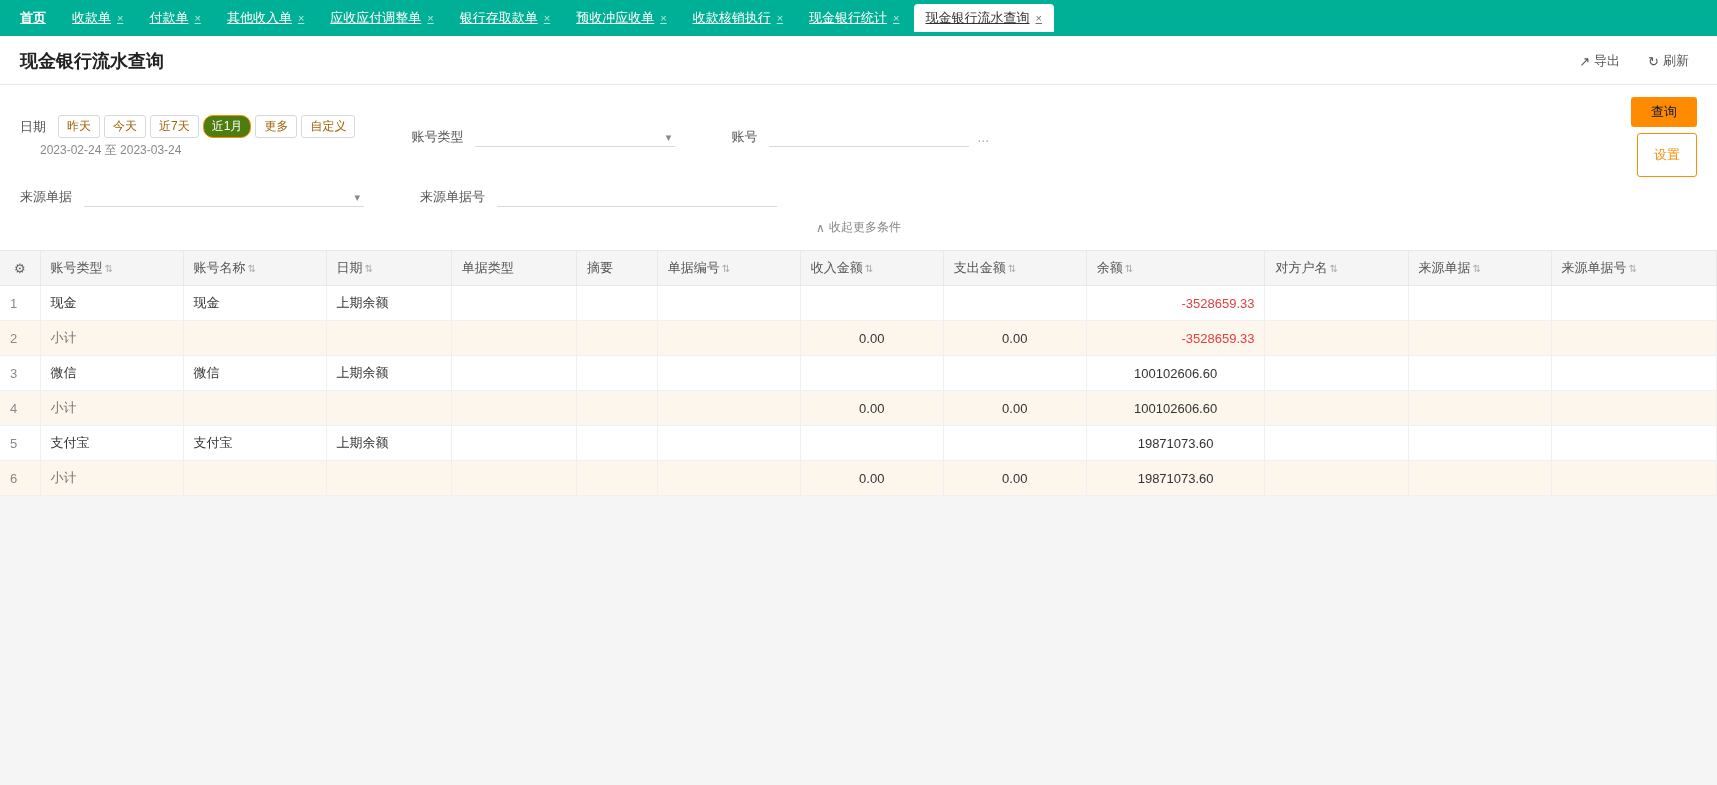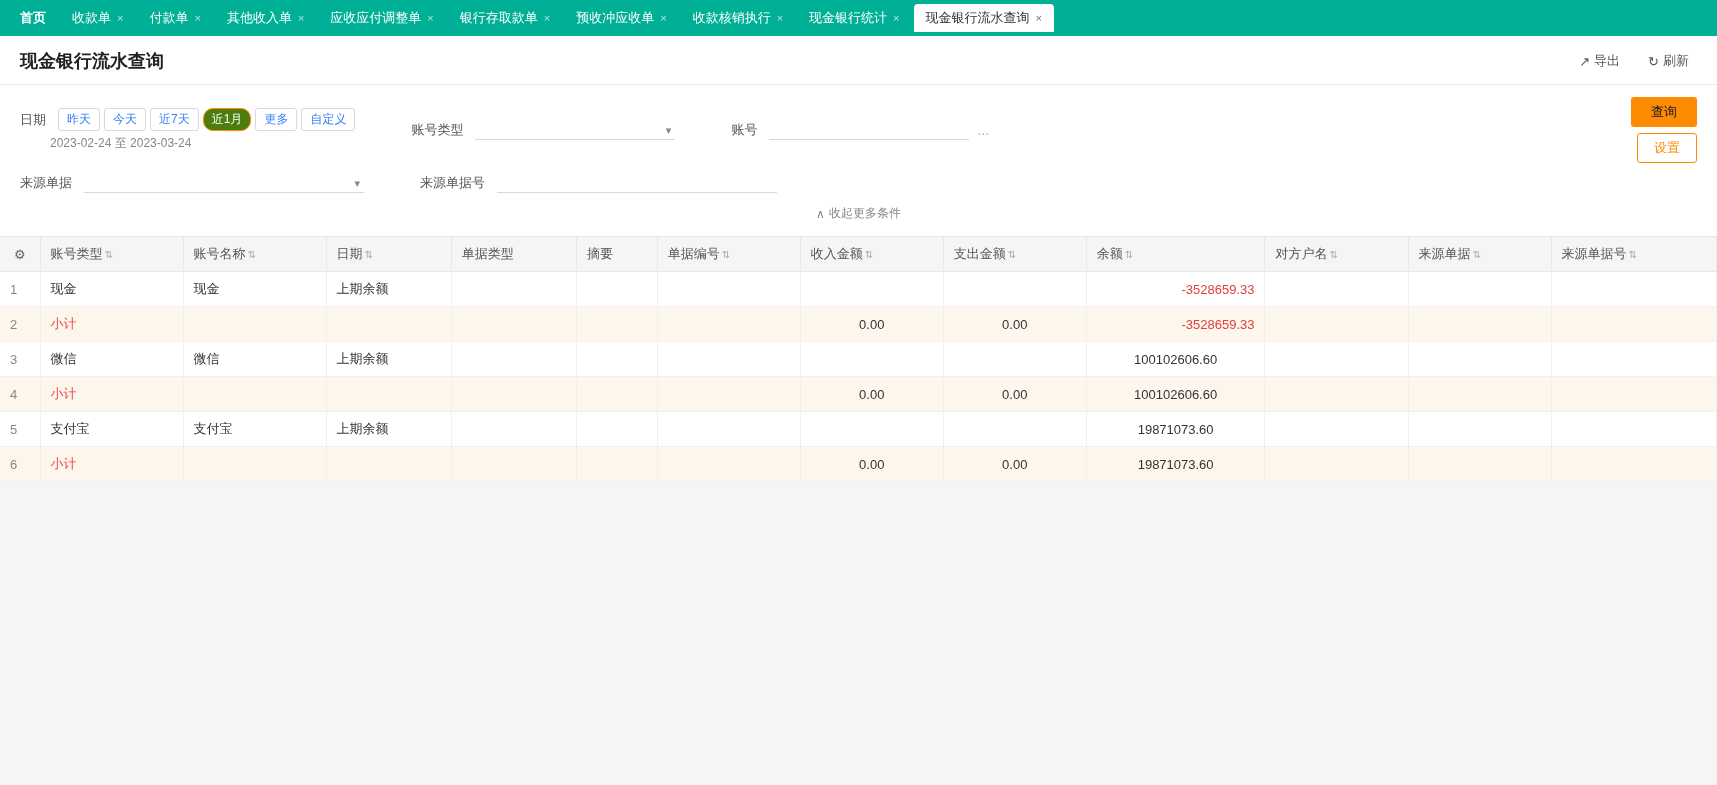--- a/index.html
+++ b/index.html
@@ -18,20 +18,21 @@
     .nav-tab {
       display: flex;
       align-items: center;
       padding: 7px 12px;
       height: 28px;
       color: #fff;
       font-size: 13px;
       cursor: pointer;
       white-space: nowrap;
       gap: 4px;
+      text-decoration: underline;
     }
     .nav-tab.home { font-weight: bold; }
     .nav-tab.active {
       background: #fff;
       color: #333;
       border-radius: 4px 4px 0 0;
     }
     .nav-tab .close-x {
       font-size: 11px;
       opacity: 0.7;
@@ -95,21 +96,21 @@
       gap: 4px;
       align-items: center;
     }
     .date-btn {
       padding: 2px 8px;
       border: 1px solid #d9d9d9;
       border-radius: 3px;
       background: #fff;
       font-size: 12px;
       cursor: pointer;
-      color: #3b82f6;
+      color: #a16207;
     }
     .date-btn.active {
       background: #4d7c0f;
       border-color: #ff8c00;
       color: #fff;
       border-radius: 10px;
     }
     .date-range {
       font-size: 12px;
       color: #888;
@@ -155,21 +156,21 @@
       border-radius: 3px;
       padding: 6px 20px;
       font-size: 13px;
       cursor: pointer;
     }
     .settings-btn {
       border: 1px solid #ff8c00;
       color: #ff8c00;
       background: #fff;
       border-radius: 3px;
-      padding: 5px 16px;
+      padding: 12px 16px;
       font-size: 13px;
       cursor: pointer;
     }
     .collapse-row {
       display: flex;
       justify-content: center;
       margin-top: 4px;
     }
     .collapse-btn {
       display: flex;
@@ -223,21 +224,21 @@
     tbody tr.subtotal { background: #fdf6ec; }
     tbody td {
       padding: 8px 10px;
       border-right: 1px solid #f0f0f0;
       white-space: nowrap;
     }
     tbody td.number { text-align: center; }
     tbody td.negative { color: #e04040; text-align: right; }
     tbody td.positive { color: #333; text-align: center; }
     .row-num { color: #888; }
-    .subtotal-label { color: #ef4444; }
+    .subtotal-label { color: #737373; }
 
     
     .right-btns {
       display: flex;
       flex-direction: column;
       gap: 6px;
       align-items: flex-end;
     }
   </style>
 </head>
@@ -310,21 +311,21 @@
         <span class="filter-label">日期</span>
         <div class="date-btns" id="date-btns-container">
             <button class="date-btn">昨天</button>
             <button class="date-btn">今天</button>
             <button class="date-btn">近7天</button>
             <button class="date-btn active">近1月</button>
             <button class="date-btn">更多</button>
             <button class="date-btn">自定义</button>
           </div>
       </div>
-      <div style="margin-left:30px;">
+      <div style="margin-left:20px;">
         <span class="date-range">2023-02-24 至 2023-03-24</span>
       </div>
     </div>
 
     <div style="display:flex;align-items:center;gap:8px;margin-left:40px;">
       <span class="filter-label">账号类型</span>
       <div class="select-wrapper">
         <select class="select-box" style="min-width:200px;">
           <option value=""></option>
         </select>

